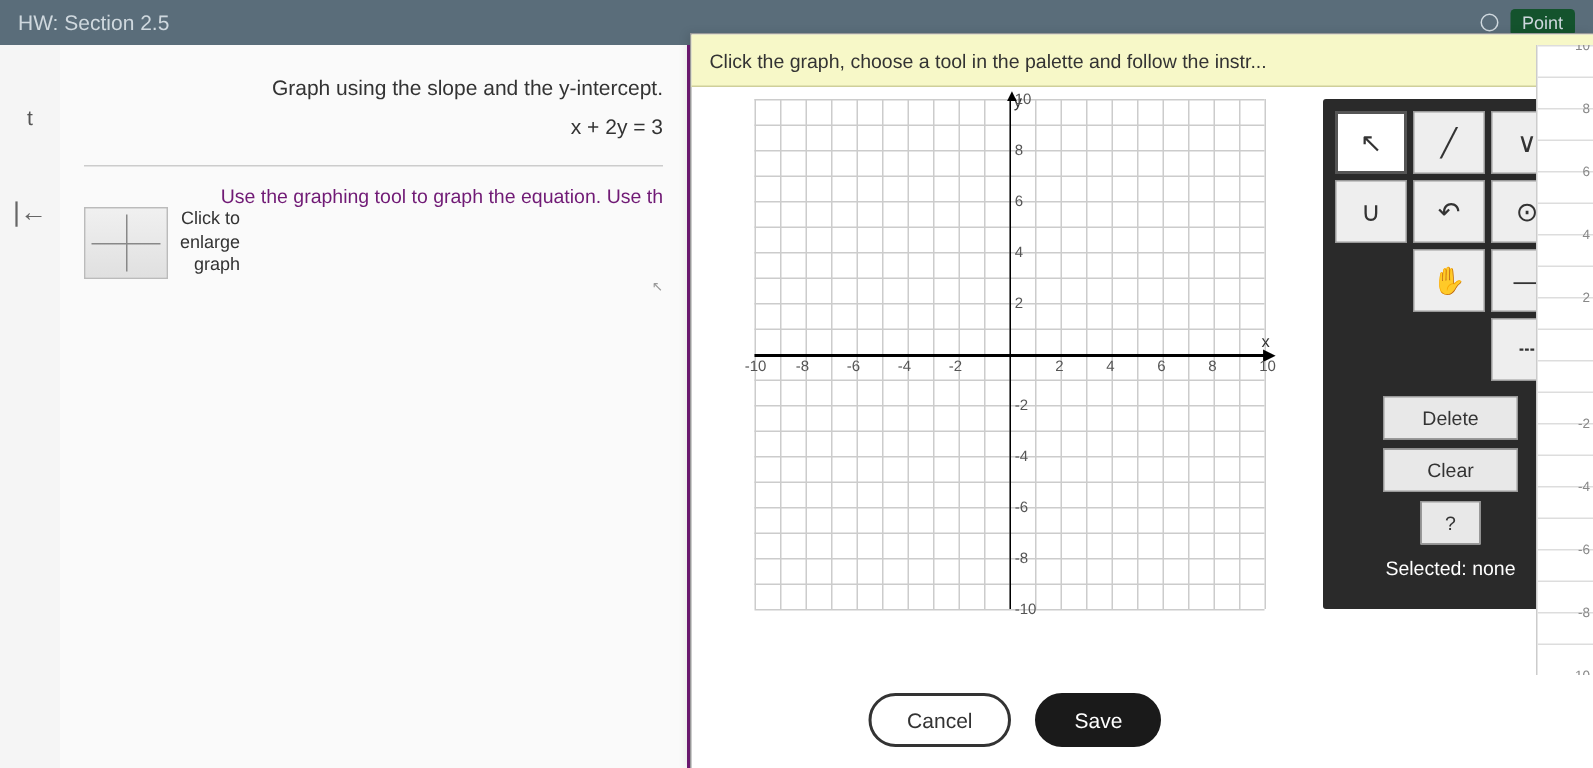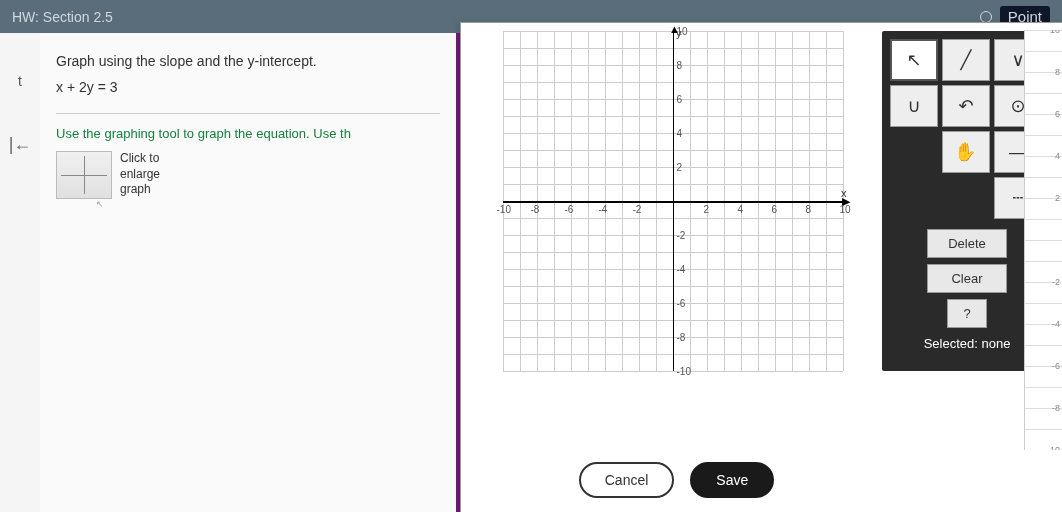--- a/index.html
+++ b/index.html
@@ -1,30 +1,30 @@
 <!DOCTYPE html>
 <html><head>
 <meta charset="utf-8">
 <style>
 * { box-sizing: border-box; margin: 0; padding: 0; }
 body { font-family: Arial, sans-serif; background: #e8e8e8; width: 1062px; height: 512px; overflow: hidden; position: relative; }
 
 .header { background: #5a6d7a; color: #cfd8de; padding: 6px 12px; font-size: 14px; display: flex; justify-content: space-between; align-items: center; }
 .header-right { display: flex; gap: 8px; align-items: center; }
-.point-badge { background: #0f172a; padding: 2px 8px; border-radius: 3px; font-size: 15px; }
+.point-badge { background: #14532d; padding: 2px 8px; border-radius: 3px; font-size: 12px; }
 
 .main { display: flex; height: calc(100% - 30px); }
 
 .left-col { width: 40px; background: #f5f5f5; padding-top: 40px; text-align: center; color: #555; font-size: 14px; }
-.content-col { width: 420px; background: #fafafa; padding: 20px 16px; border-right: 4px solid #701a75; }
+.content-col { width: 420px; background: #fafafa; padding: 20px 16px; border-right: 2px solid #701a75; text-align: right; }
 .collapse-icon { font-size: 18px; color: #666; margin-bottom: 20px; display: inline-block; margin-top: 45px; }
 .instr1 { font-size: 14px; color: #333; margin-bottom: 10px; }
 .equation { font-size: 14px; color: #333; margin-bottom: 18px; }
 .divider { border: none; border-top: 1px solid #ccc; margin: 12px 0; }
-.instr2 { font-size: 13px; color: #15803d; margin-bottom: 10px; }
+.instr2 { font-size: 13px; color: #701a75; }
 
 .thumb-wrap { display: flex; align-items: flex-start; gap: 8px; }
 .graph-thumb { width: 56px; height: 48px; background: linear-gradient(#f0f0f0, #e0e0e0); border: 1px solid #bbb; position: relative; }
 .graph-thumb::before { content: ""; position: absolute; left: 50%; top: 4px; bottom: 4px; width: 1px; background: #888; }
 .graph-thumb::after { content: ""; position: absolute; top: 50%; left: 4px; right: 4px; height: 1px; background: #888; }
 .thumb-text { font-size: 12px; color: #333; line-height: 1.3; }
 .tiny-cursor { font-size: 9px; color: #999; margin-left: 40px; }
 
 .modal { position: absolute; left: 460px; top: 22px; width: 602px; height: 490px; background: #fff; border-left: 1px solid #999; border-top: 1px solid #999; box-shadow: -2px 0 6px rgba(0,0,0,0.1); }
 .modal-header { background: #f7f8c8; border-bottom: 1px solid #cfcf9a; padding: 8px 12px; font-size: 13px; color: #333; display: flex; justify-content: space-between; align-items: center; }
@@ -42,21 +42,21 @@
 .axis.x { height: 1.5px; left: 0; right: 0; top: 50%; }
 .axis.y { width: 1.5px; top: 0; bottom: 0; left: 50%; }
 .tick-label { position: absolute; font-size: 10px; color: #555; }
 .axis-label { position: absolute; font-size: 11px; color: #333; }
 .arrow { position: absolute; font-size: 11px; color: #000; }
 
 .palette { width: 170px; background: #2a2a2a; padding: 8px; color: #fff; border-radius: 2px; }
 .tool-grid { display: flex; flex-wrap: wrap; gap: 4px; margin-bottom: 10px; }
 .tool-btn { width: 48px; height: 42px; background: #eee; border: 1px solid #999; display: flex; align-items: center; justify-content: center; font-size: 18px; color: #333; cursor: pointer; }
 .tool-btn.sel { background: #fff; border: 2px solid #555; }
-.palette-btn { display: block; width: 80px; margin: 6px auto; padding: 6px 0; background: #e8e8e8; border: 1px solid #999; text-align: center; font-size: 13px; color: #333; cursor: pointer; }
+.palette-btn { display: block; width: 90px; margin: 6px auto; padding: 6px 0; background: #e8e8e8; border: 1px solid #999; text-align: center; font-size: 13px; color: #333; cursor: pointer; }
 .palette-btn.q { width: 40px; }
 .selected-text { font-size: 13px; text-align: center; margin-top: 8px; }
 
 .modal-footer { position: absolute; bottom: 14px; left: 0; right: 0; display: flex; gap: 16px; justify-content: center; padding-right: 170px; }
 .btn { padding: 8px 24px; border-radius: 20px; font-size: 14px; cursor: pointer; }
 .btn-cancel { background: #fff; border: 2px solid #333; color: #333; }
 .btn-save { background: #1a1a1a; border: 2px solid #1a1a1a; color: #fff; }
 
 .edge-graph { position: absolute; right: 0; top: 30px; width: 38px; height: 420px; background: #fff; border-left: 1px solid #ccc; overflow: hidden; }
 .edge-graph .mini-line { position: absolute; background: #ddd; }
@@ -88,20 +88,24 @@
       <div class="graph-thumb"></div>
       <div class="thumb-text" style="white-space:pre-line;">Click to
 enlarge
 graph</div>
     </div>
     <div class="tiny-cursor">↖</div>
   </div>
 </div>
 
 <div class="modal">
+  <div class="modal-header">
+    <span>Click the graph, choose a tool in the palette and follow the instr...</span>
+    <span class="dbl-chevron">︾</span>
+  </div>
 
   <div class="modal-body">
     <div class="graph-area">
       <div class="graph-canvas" id="graph-canvas">
         <div class="grid" id="grid">
             <div class="gridline v" style="left: 0px;"></div>
             <div class="gridline h" style="top: 0px;"></div>
             <div class="gridline v" style="left: 17px;"></div>
             <div class="gridline h" style="top: 17px;"></div>
             <div class="gridline v" style="left: 34px;"></div>

